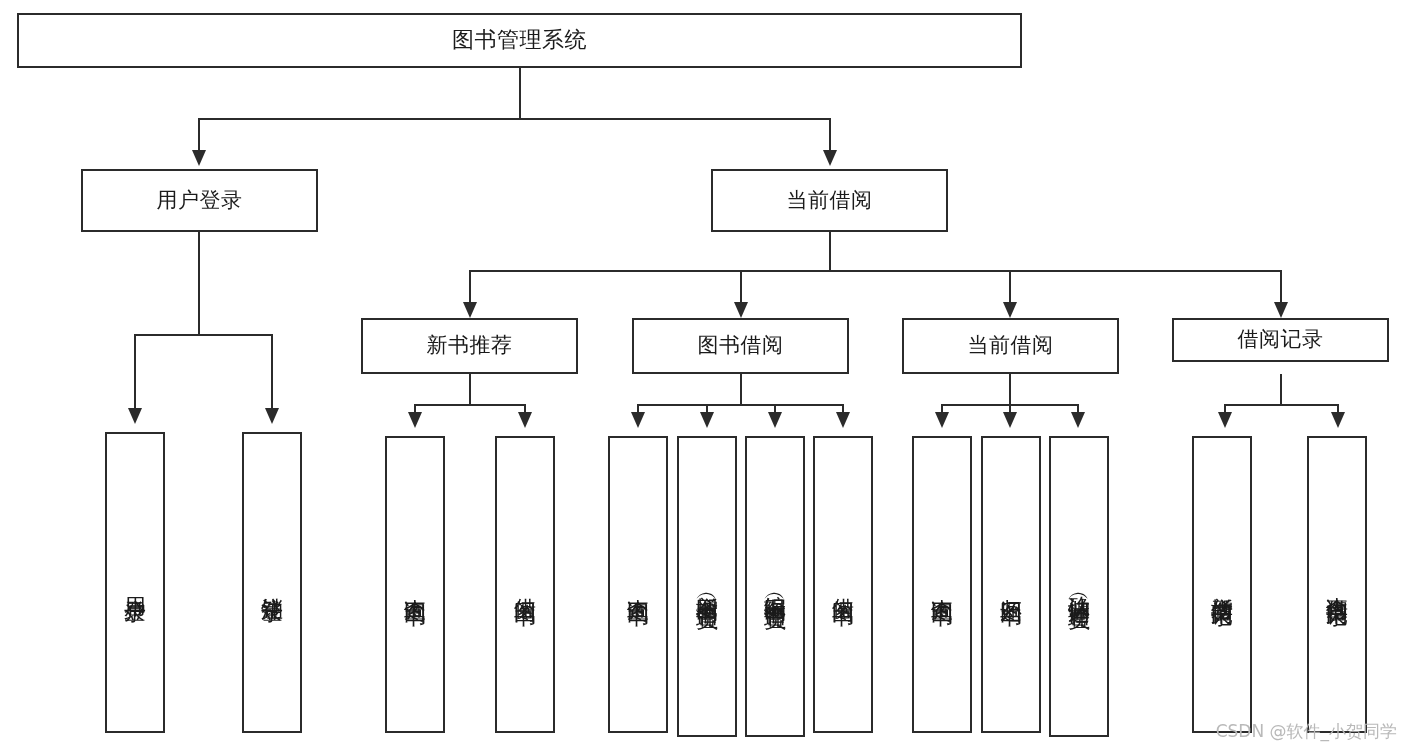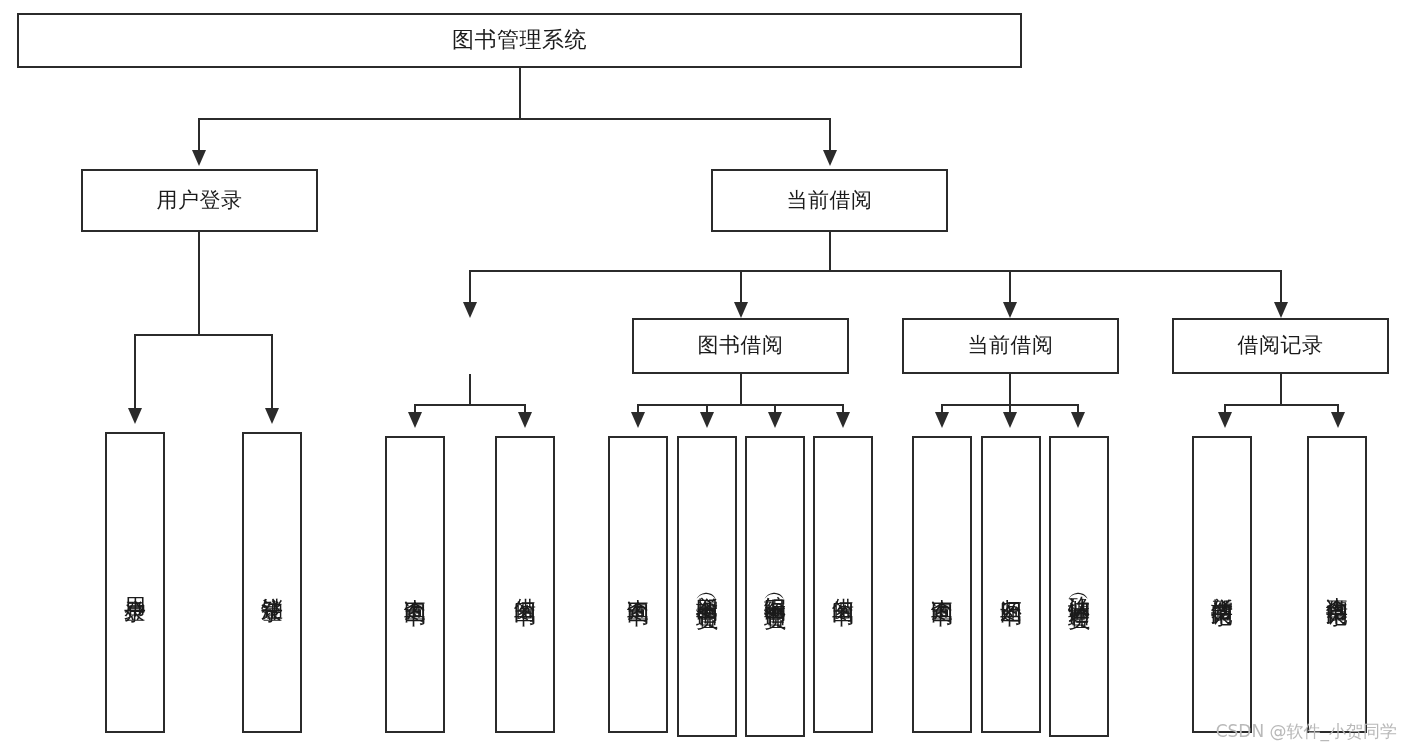--- a/index.html
+++ b/index.html
@@ -120,27 +120,30 @@
 
   <div class="edge vline" style="left:469px; top:270px; width:2px; height:34px;"></div>
   <div class="arrow" style="left:463px; top:302px;"></div>
   <div class="edge vline" style="left:740px; top:270px; width:2px; height:34px;"></div>
   <div class="arrow" style="left:734px; top:302px;"></div>
   <div class="edge vline" style="left:1009px; top:270px; width:2px; height:34px;"></div>
   <div class="arrow" style="left:1003px; top:302px;"></div>
   <div class="edge vline" style="left:1280px; top:270px; width:2px; height:34px;"></div>
   <div class="arrow" style="left:1274px; top:302px;"></div>
 
+  <div class="node h" style="left:361px; top:318px; width:217px; height:56px;">
+    <span class="label">新书推荐</span>
+  </div>
   <div class="node h" style="left:902px; top:318px; width:217px; height:56px;">
     <span class="label">当前借阅</span>
   </div>
   <div class="node h" style="left:632px; top:318px; width:217px; height:56px;">
     <span class="label">图书借阅</span>
   </div>
-  <div class="node h" style="left:1172px; top:318px; width:217px; height:56px;">
+  <div class="node h" style="left:1172px; top:318px; width:217px; height:44px;">
     <span class="label">借阅记录</span>
   </div>
 
   <div class="edge vline" style="left:469px; top:374px; width:2px; height:32px;"></div>
   <div class="edge hline" style="left:414px; top:404px; width:112px; height:2px;"></div>
   <div class="edge vline" style="left:414px; top:404px; width:2px; height:10px;"></div>
   <div class="arrow" style="left:408px; top:412px;"></div>
   <div class="edge vline" style="left:524px; top:404px; width:2px; height:10px;"></div>
   <div class="arrow" style="left:518px; top:412px;"></div>
 

